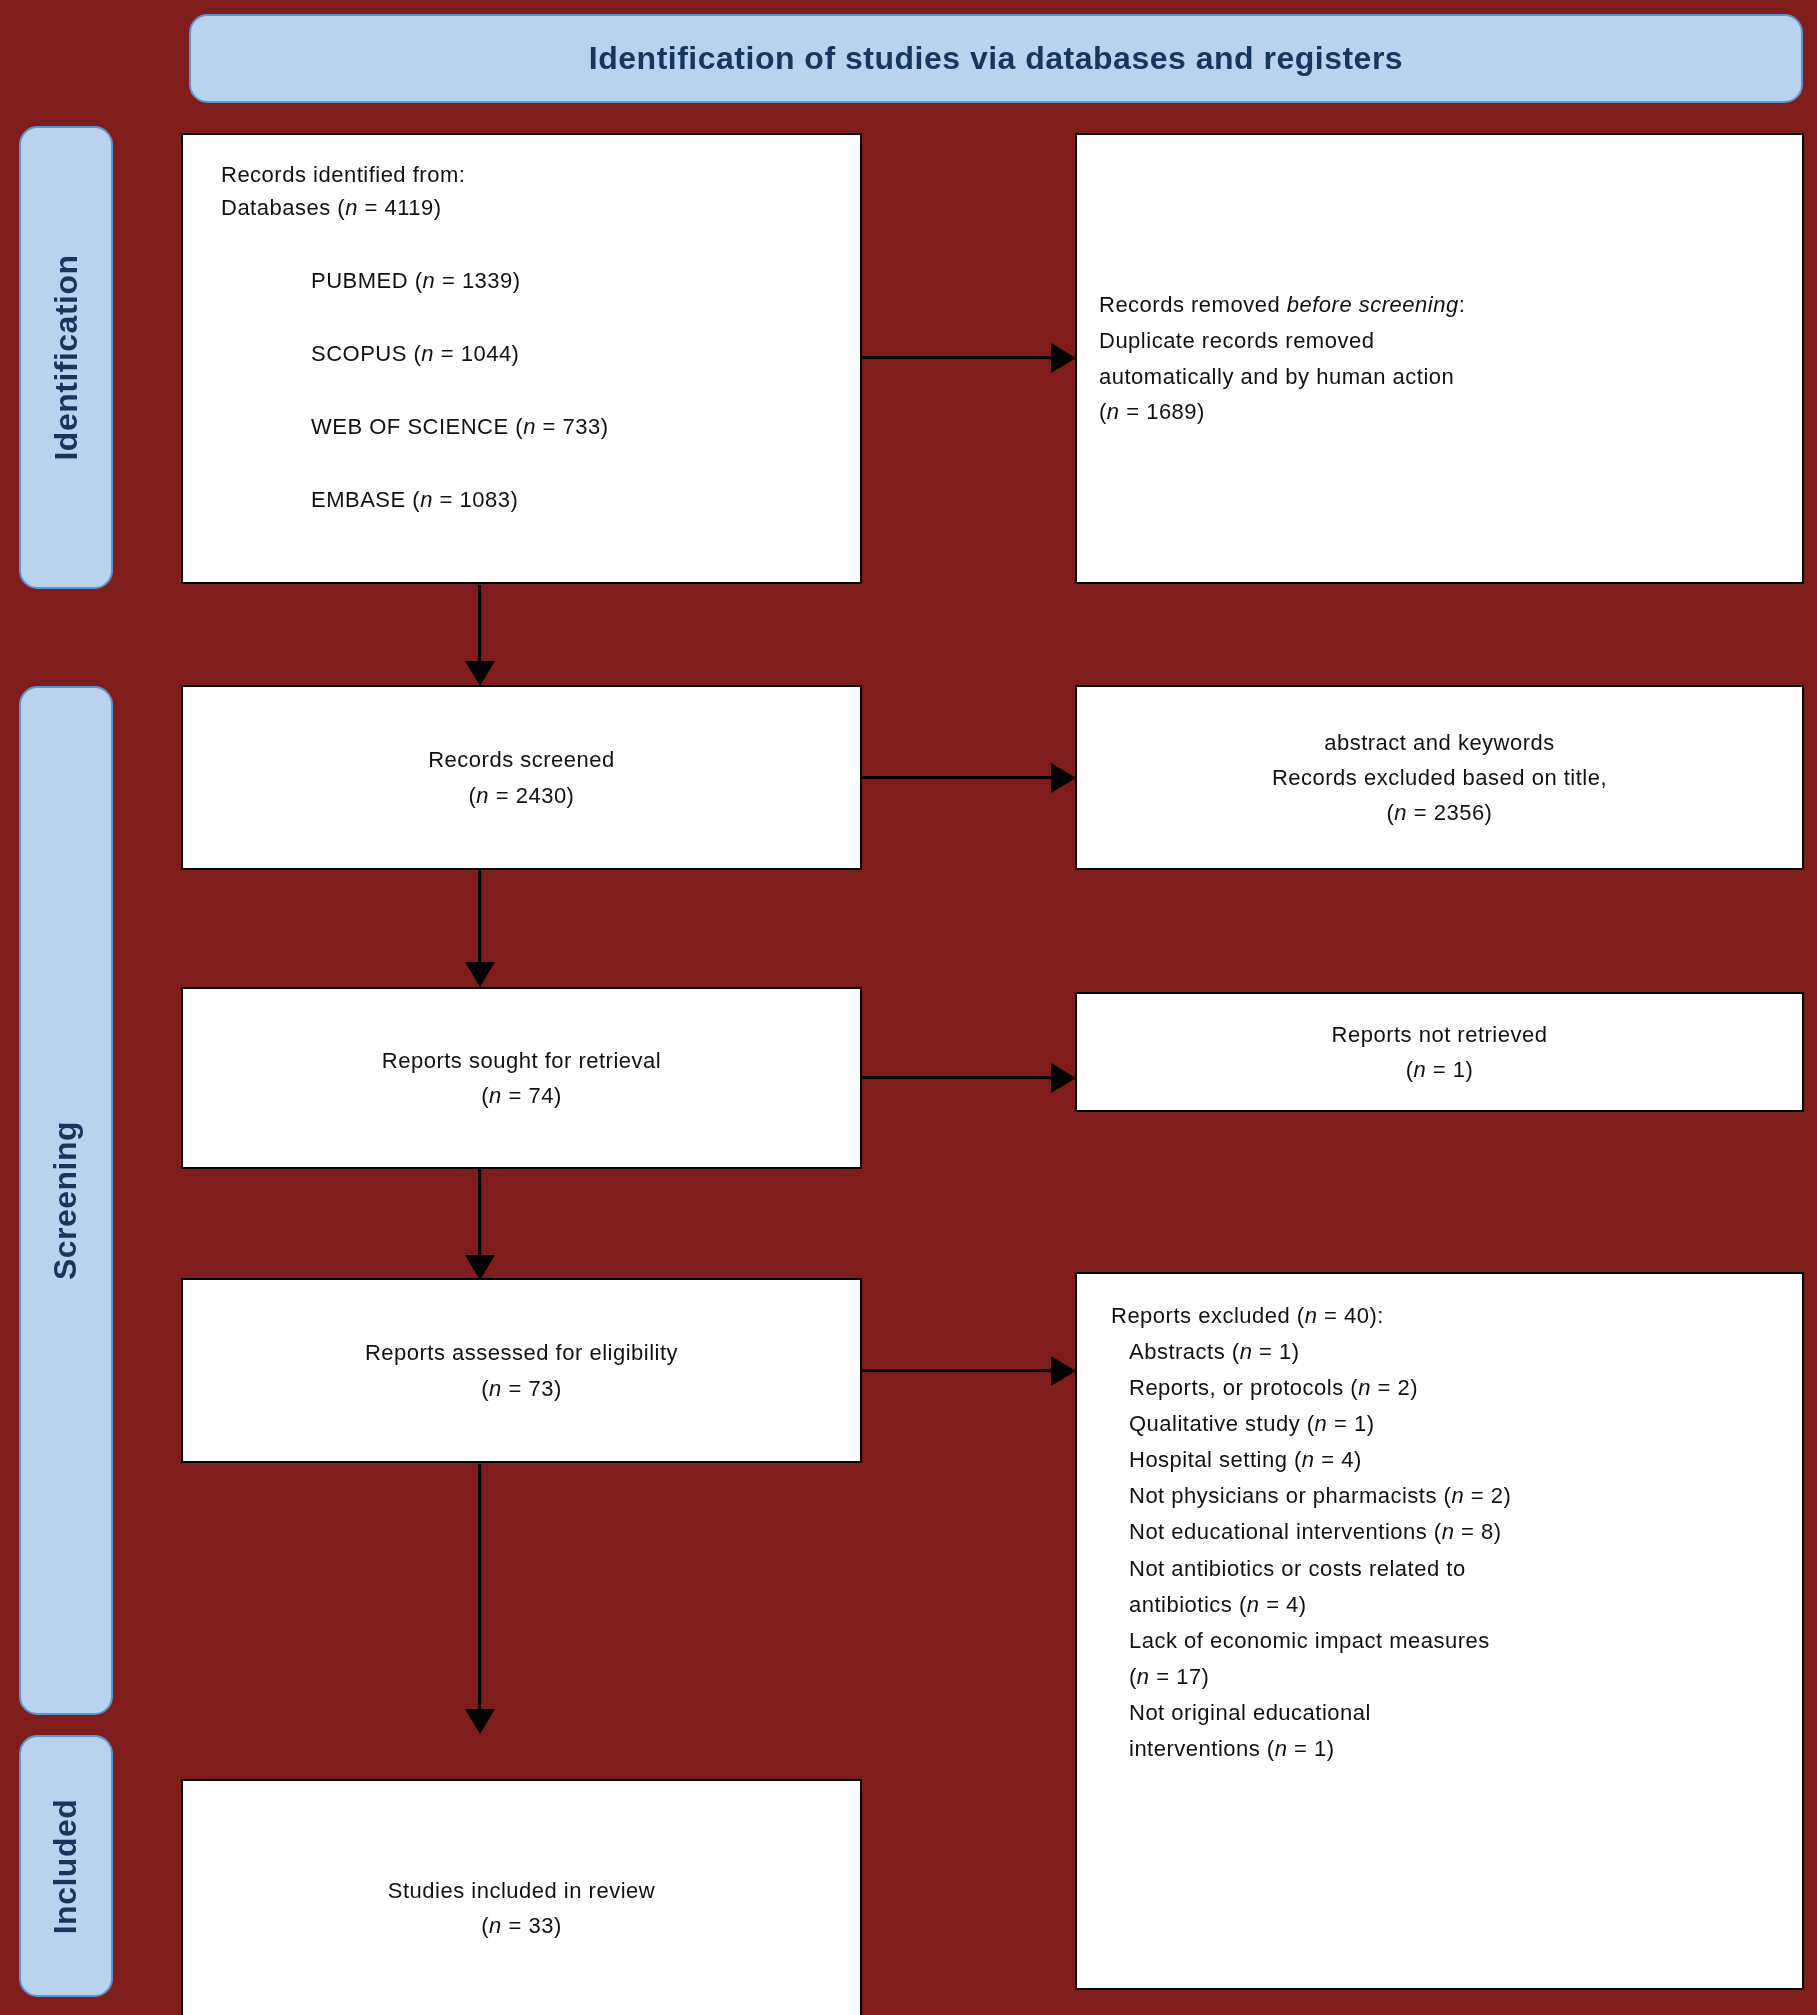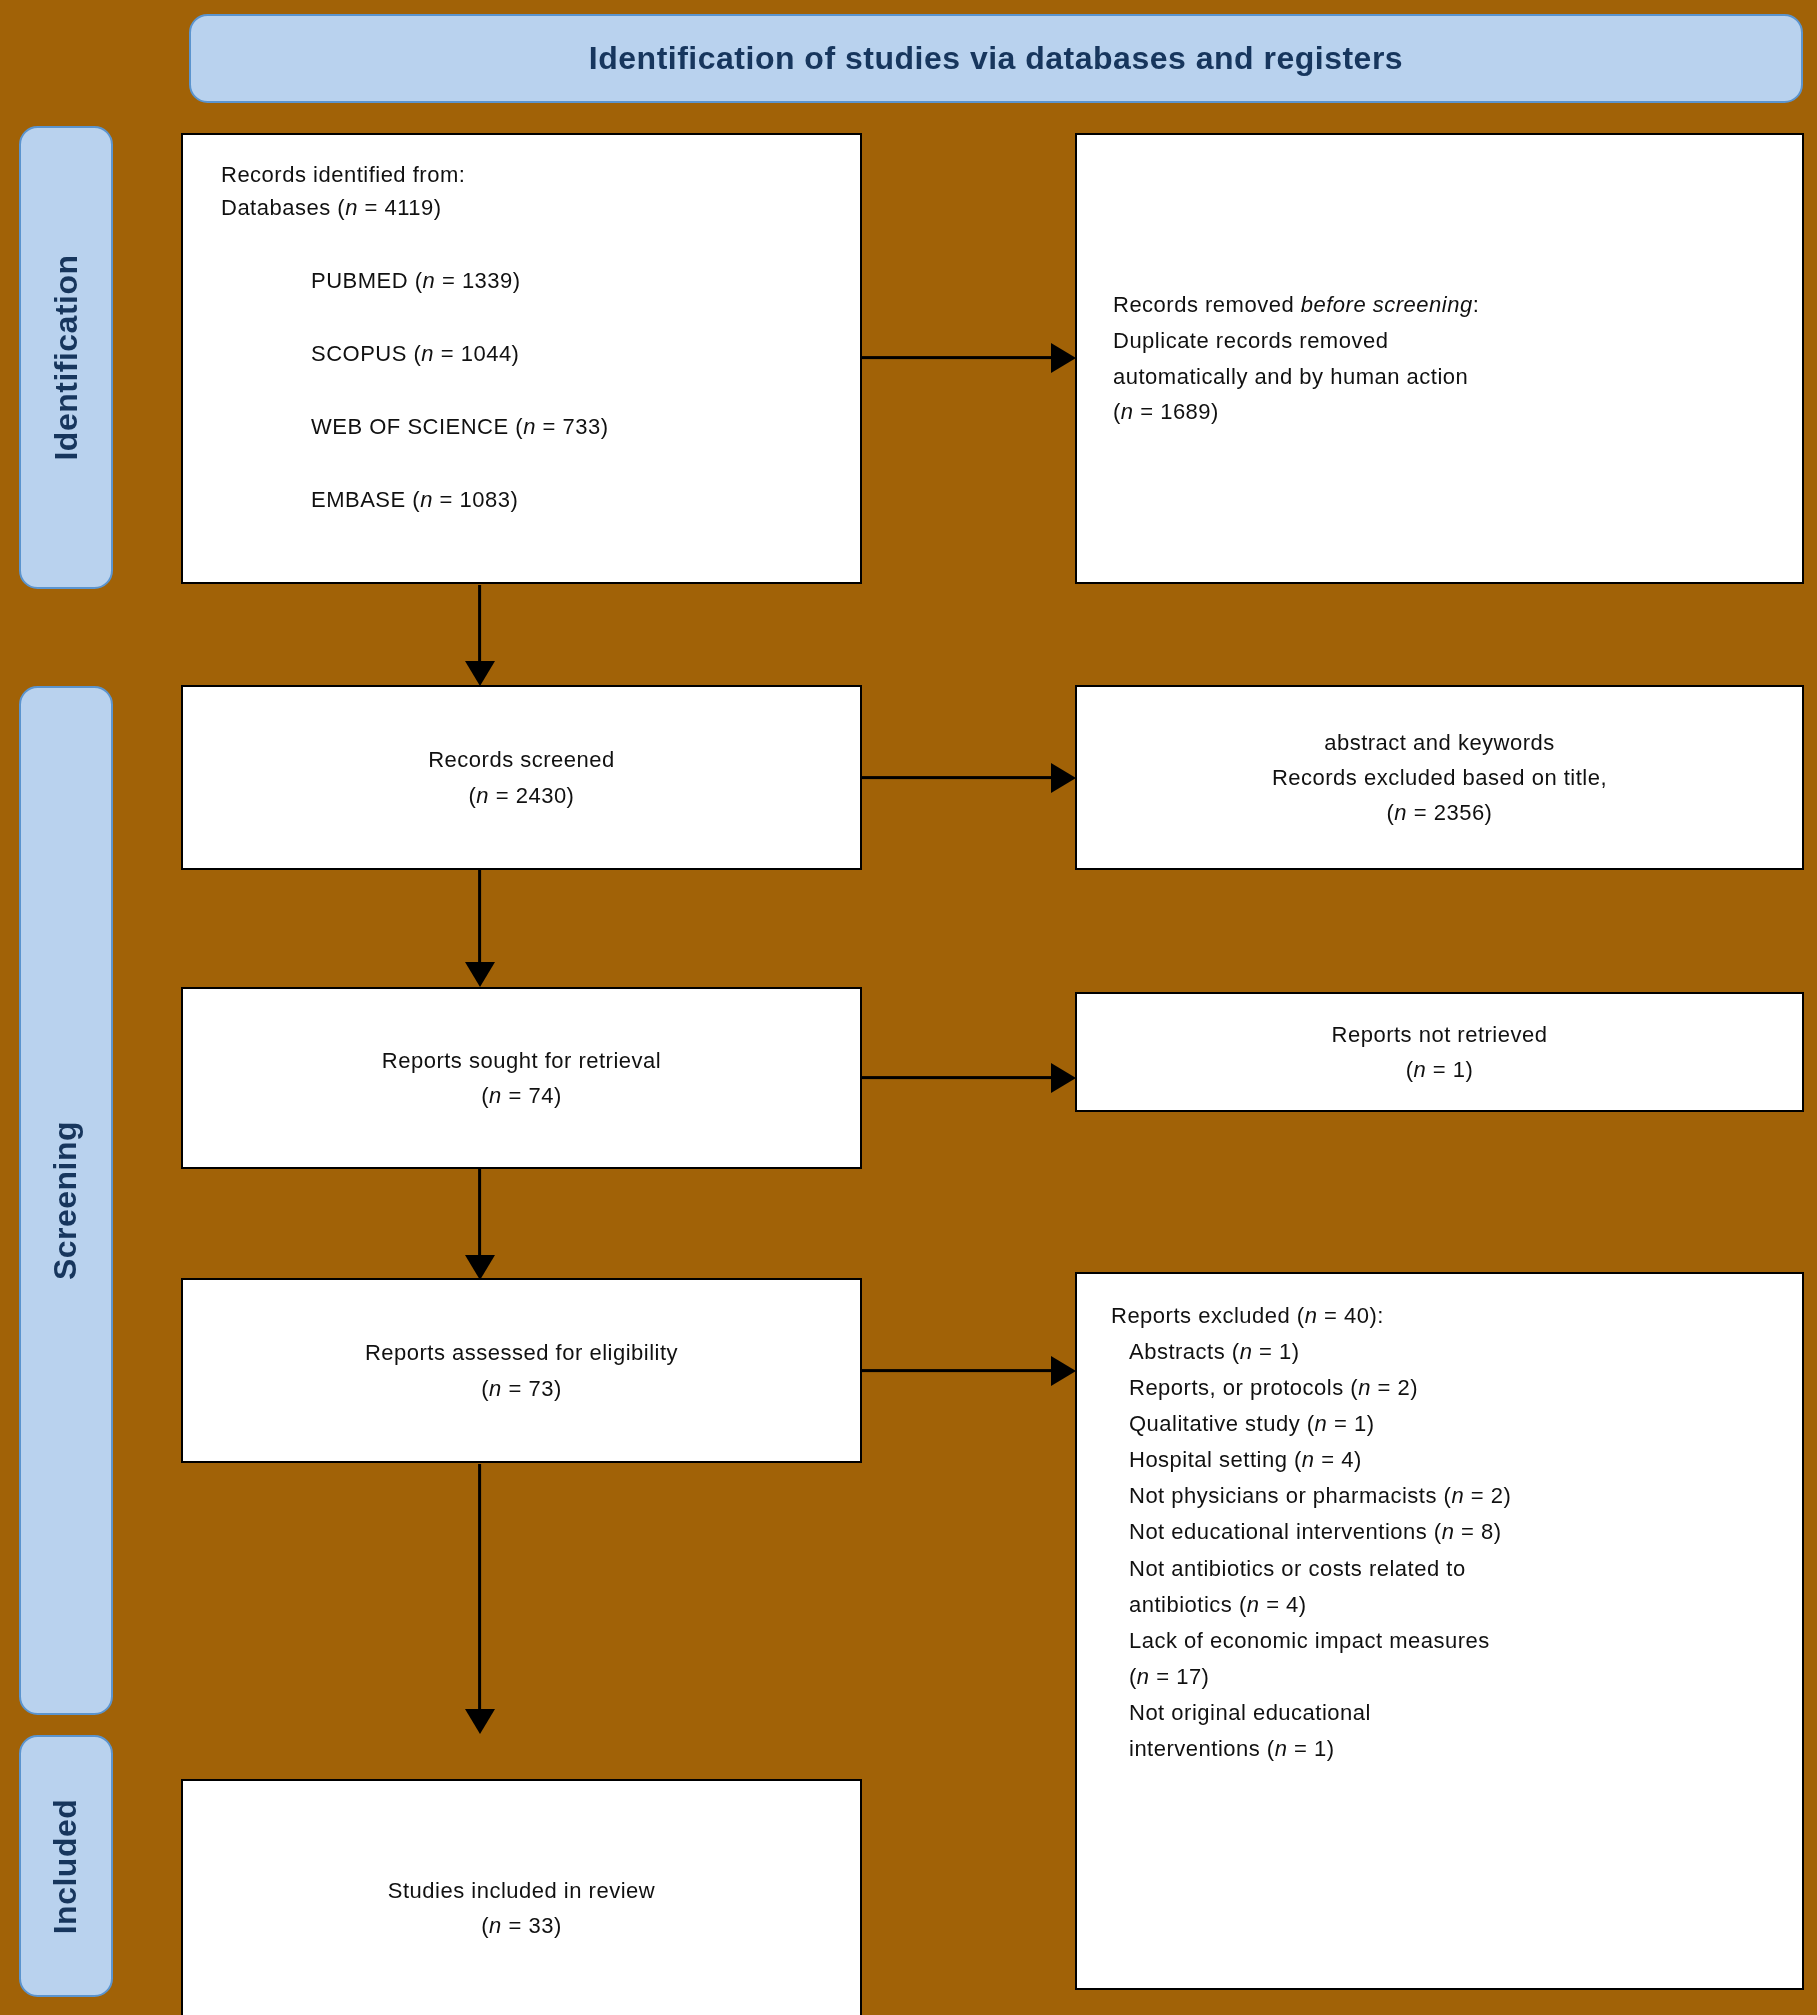--- a/index.html
+++ b/index.html
@@ -1,20 +1,20 @@
 <!DOCTYPE html>
 <html style="--band-fill: #B9D2EE; --band-border: #5B94CE; --band-text: #17365D; --box-border: #000000; --text: #111111; --arrow: #000000;font-size:8.8px"><head>
 <meta charset="utf-8">
 <style>
   html, body { margin: 0; padding: 0; background: #ffffff; }
   .canvas {
     position: relative;
     width: 1817px;
     height: 2015px;
-    background: #a16207;
+    background: #7f1d1d;
     font-family: "Liberation Sans", "DejaVu Sans", sans-serif;
     color: var(--text, #111111);
     overflow: hidden;
   }
 
   
   .band {
     position: absolute;
     background: var(--band-fill, #B9D2EE);
     border: 2.7px solid var(--band-border, #5B94CE);
@@ -59,21 +59,21 @@
   .indent-1 { margin-left: 18px; }
   .indent-2 { }
   .indent-3 { margin-left: 90px; margin-top: 40px; }
 
   #box-records-identified   { left: 181px;  top: 133px;  width: 681px; height: 451px;  padding: 23px 13.7px 13.7px 38px; line-height: 1.5; }
   #box-records-screened     { left: 181px;  top: 685px; width: 681px; height: 185px; }
   #box-reports-sought       { left: 181px;  top: 987px; width: 681px; height: 182px; }
   #box-reports-assessed     { left: 181px;  top: 1278px; width: 681px; height: 185px; }
   #box-studies-included     { left: 181px;  top: 1732px; width: 681px; height: 258px; margin-top: 47px; }
 
-  #box-records-removed      { left: 1075px; top: 133px;  width: 729px; height: 451px; padding-left: 36px; line-height: 1.62;
+  #box-records-removed      { left: 1075px; top: 133px;  width: 729px; height: 451px; padding-left: 22px; line-height: 1.62;
                               display: flex; flex-direction: column; justify-content: center; }
   #box-records-excluded     { left: 1075px; top: 685px; width: 729px; height: 185px; }
   #box-reports-not-retrieved{ left: 1075px; top: 992px; width: 729px; height: 120px; }
   #box-reports-excluded     { left: 1075px; top: 1272px; width: 729px; height: 718px; padding: 24px 13.7px 11px 34px; line-height: 1.64; }
 
   
   .arrow { position: absolute; }
   .arrow-down { width: 33px; }
   .shaft-v {
     position: absolute; left: 50%; transform: translateX(-50%);

